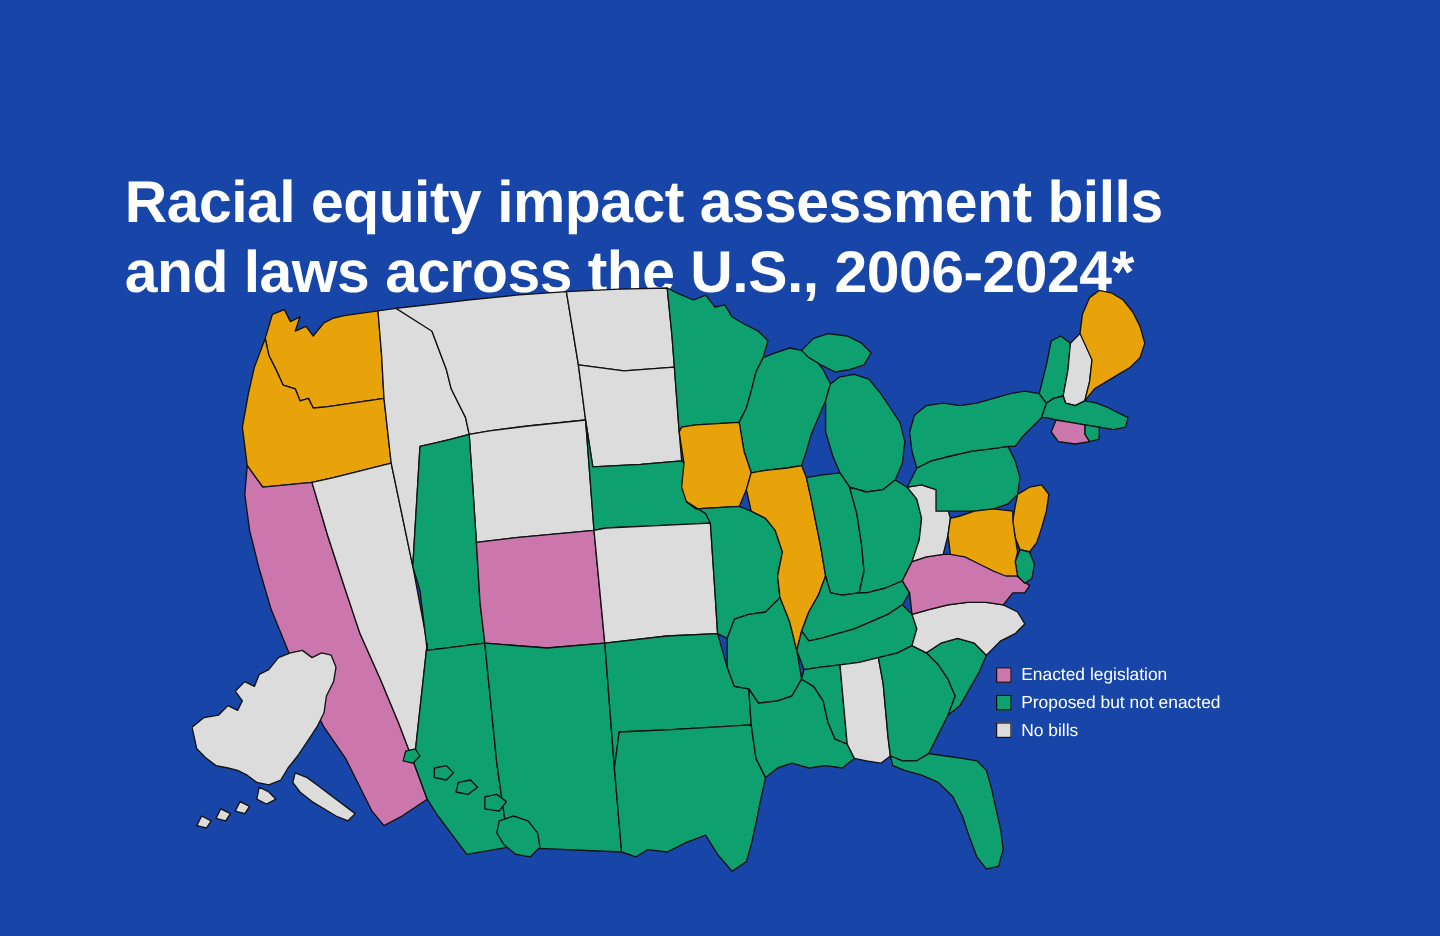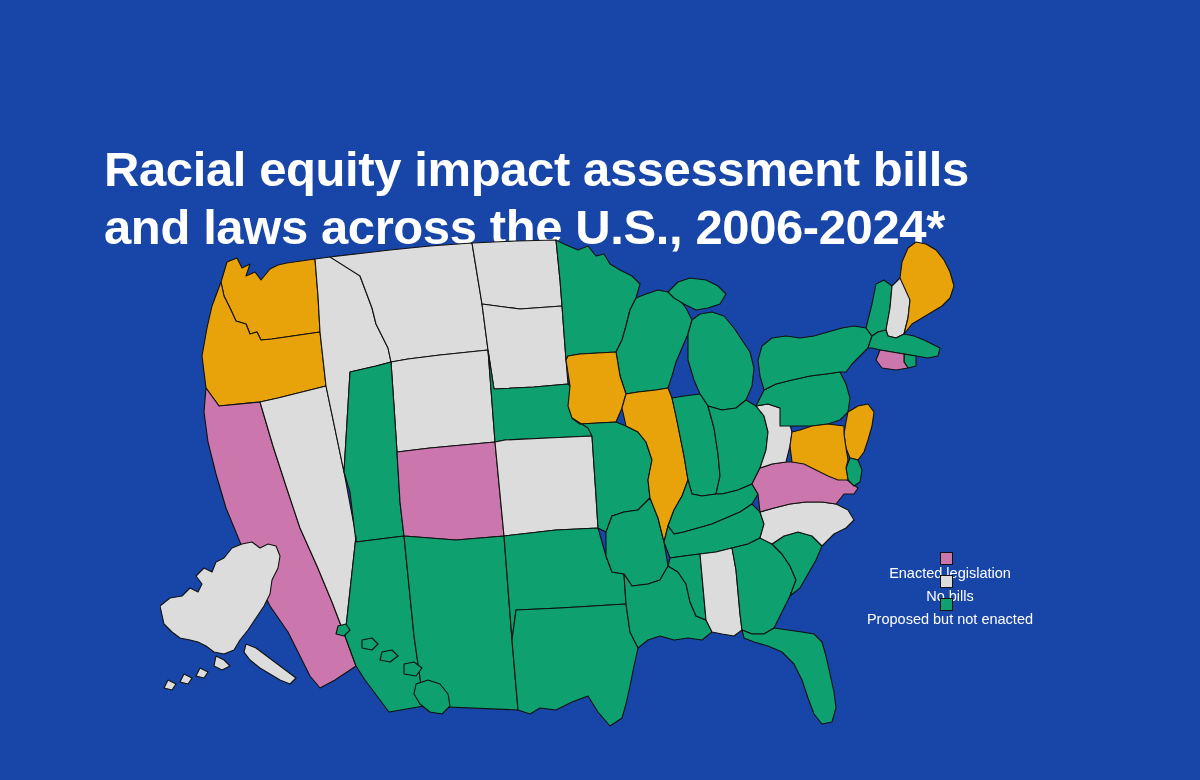--- a/index.html
+++ b/index.html
@@ -56,21 +56,20 @@
     position: absolute;
     left: 830px;
     top: 552px;
     width: 240px;
   }
   .legend-row {
     display: flex;
     align-items: center;
     height: 21px;
     margin-bottom: 2px;
-    flex-direction: column;
   }
   .legend-swatch {
     width: 13px;
     height: 13px;
     flex: 0 0 13px;
     border: 1px solid #111111;
     box-sizing: border-box;
     margin-right: 8px;
   }
   .legend-label {
@@ -261,22 +260,22 @@
       </g>
     </svg>
   </div>
 
   <div id="legend">
     <div class="legend-row">
       <span class="legend-swatch" style="background: rgb(203, 118, 172);"></span>
       <span class="legend-label">Enacted legislation</span>
     </div>
     <div class="legend-row">
+      <span class="legend-swatch" style="background: rgb(14, 160, 111);"></span>
+      <span class="legend-label">Proposed but not enacted</span>
+    </div>
+    <div class="legend-row">
       <span class="legend-swatch" style="background: rgb(220, 220, 220);"></span>
       <span class="legend-label">No bills</span>
     </div>
-    <div class="legend-row">
-      <span class="legend-swatch" style="background: rgb(14, 160, 111);"></span>
-      <span class="legend-label">Proposed but not enacted</span>
-    </div>
   </div>
 
 </div>
 
 </body></html>

